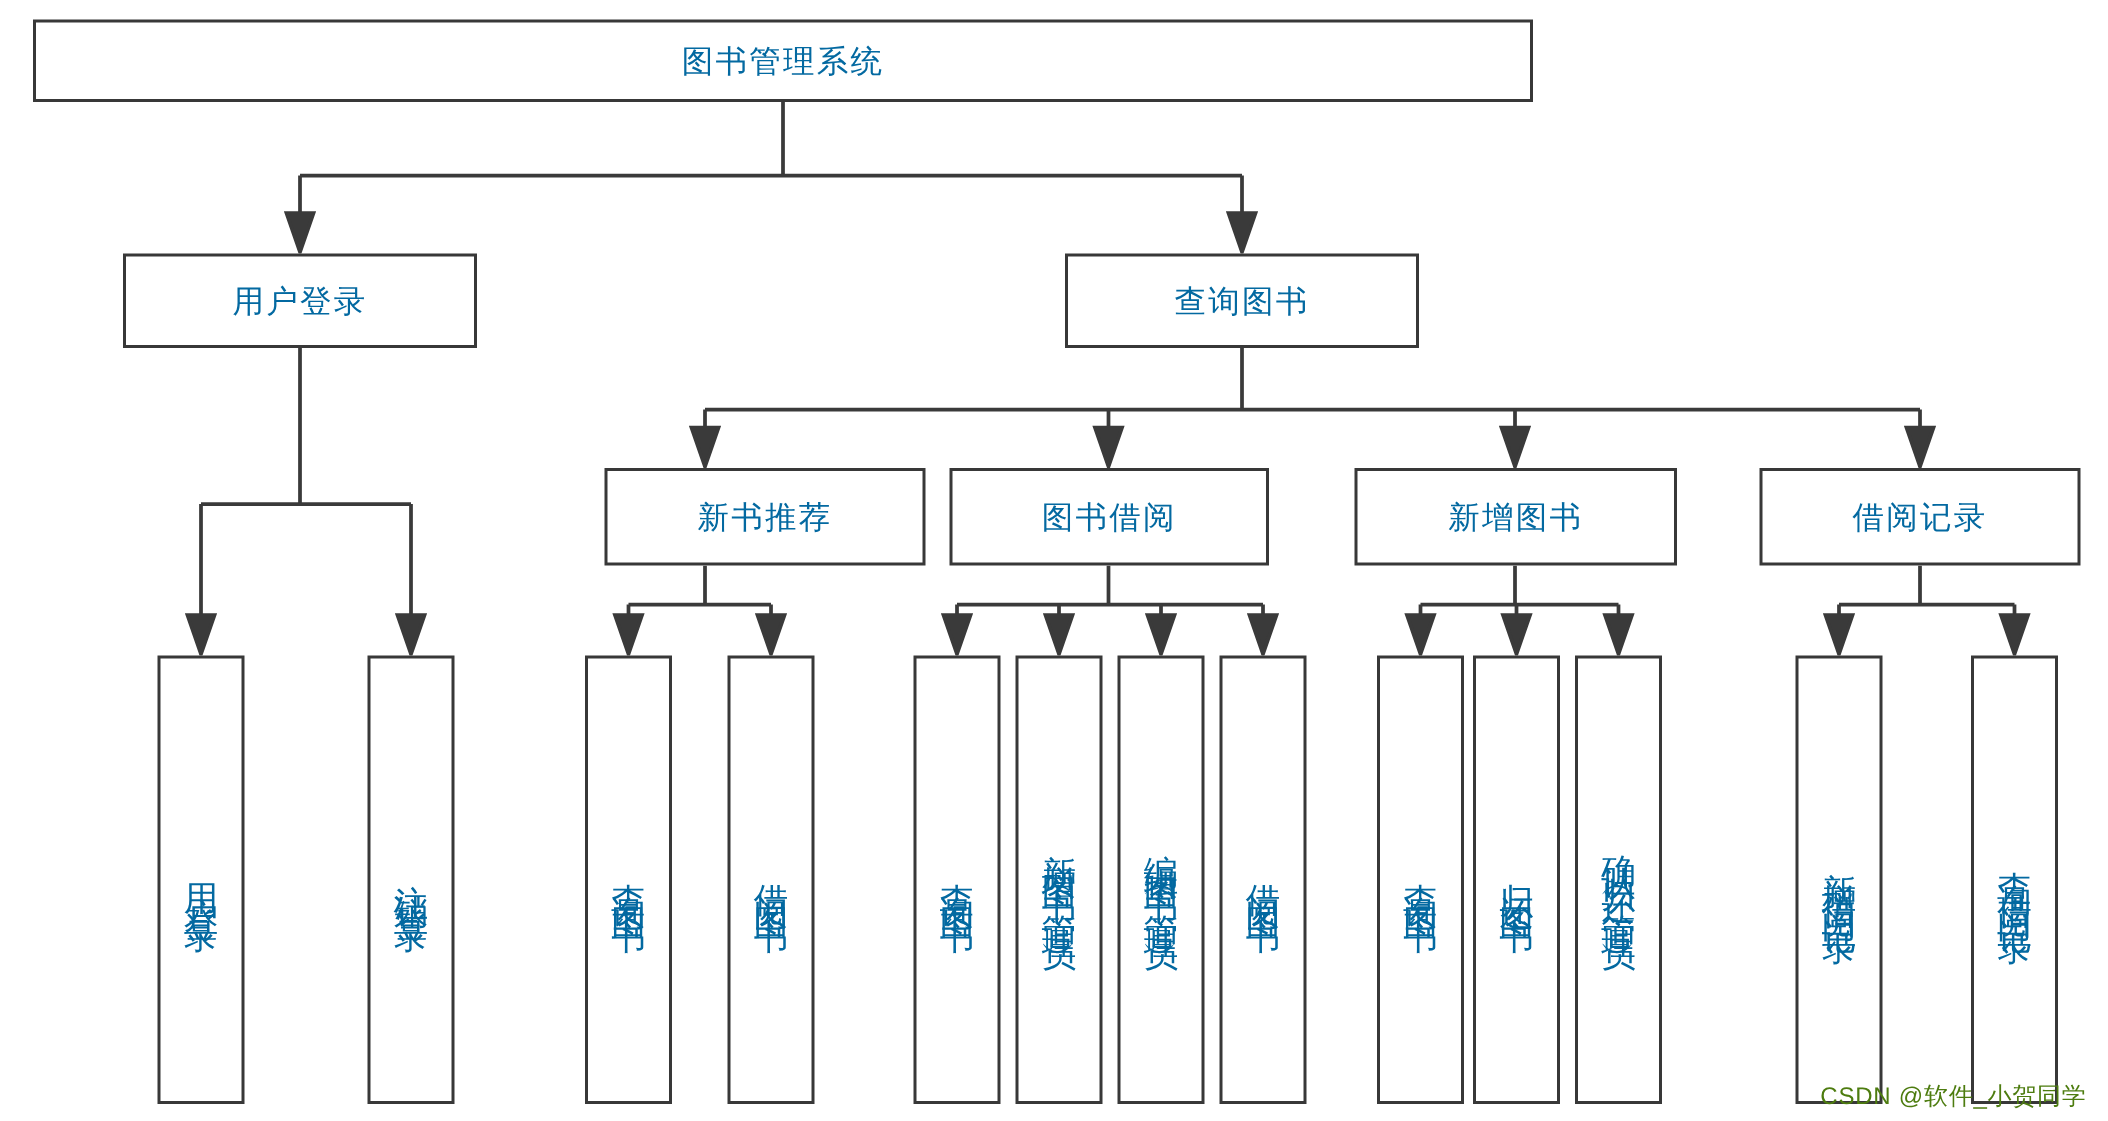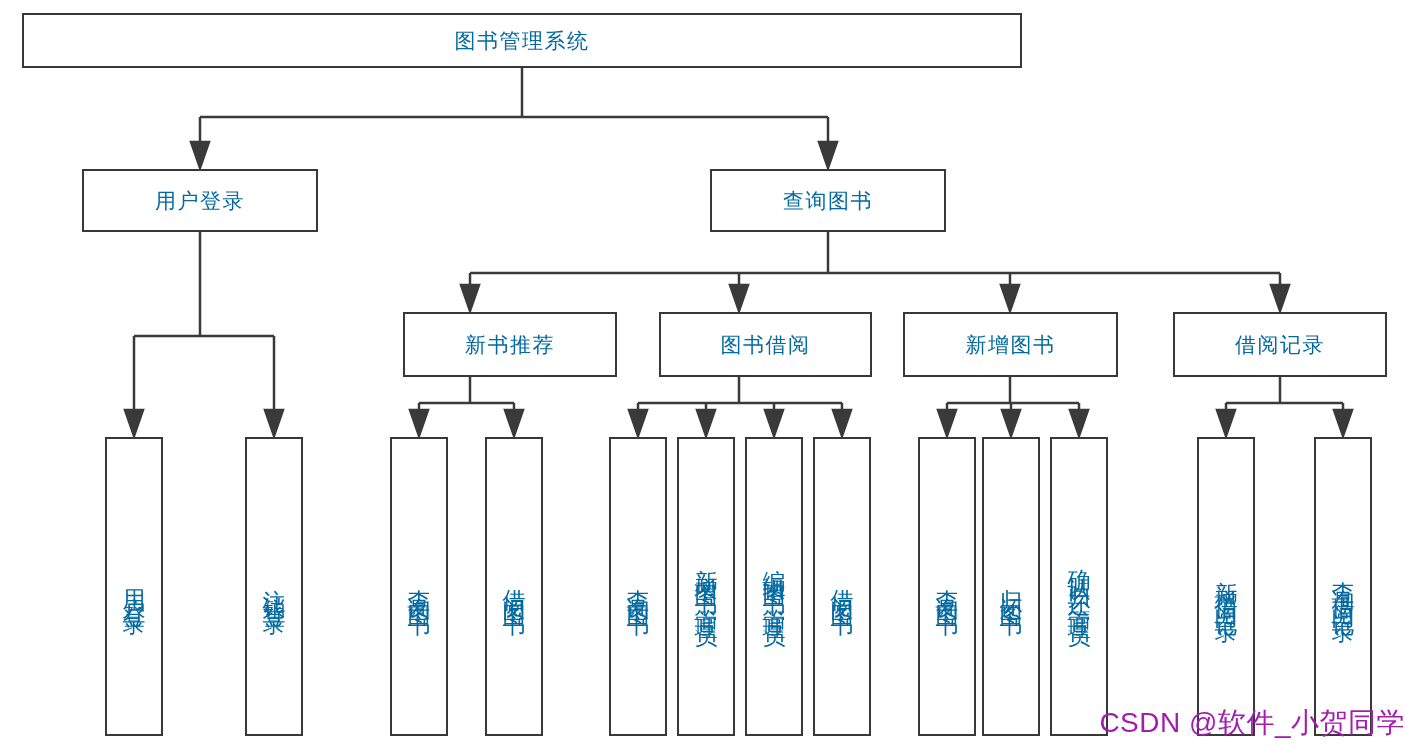--- a/index.html
+++ b/index.html
@@ -40,24 +40,24 @@
   .leaf .vlabel {
     writing-mode: vertical-lr;
     text-orientation: mixed;
     font-size: 23px;
     letter-spacing: 8px;
     line-height: 1;
     white-space: nowrap;
   }
   .watermark {
     position: absolute;
-    right: 0;
+    right: 14px;
     bottom: 5px;
-    font-size: 28px;
-    color: #a21caf;
+    font-size: 16px;
+    color: #4d7c0f;
     letter-spacing: 0.5px;
     white-space: nowrap;
     z-index: 3;
   }
 </style>
 </head>
 <body>
 
 <div class="stage">
 
@@ -131,21 +131,21 @@
   <div class="box" style="left:82px; top:169px; width:236px; height:63px;">
     <span class="hlabel">用户登录</span>
   </div>
   <div class="box" style="left:710px; top:169px; width:236px; height:63px;">
     <span class="hlabel">查询图书</span>
   </div>
 
   <div class="box" style="left:363px; top:312px; width:214px; height:65px;margin-left:40px;">
     <span class="hlabel">新书推荐</span>
   </div>
-  <div class="box" style="left:659px; top:312px; width:213px; height:65px;">
+  <div class="box" style="left:633px; top:312px; width:213px; height:65px;">
     <span class="hlabel">图书借阅</span>
   </div>
   <div class="box" style="left:903px; top:312px; width:215px; height:65px;">
     <span class="hlabel">新增图书</span>
   </div>
   <div class="box" style="left:1173px; top:312px; width:214px; height:65px;">
     <span class="hlabel">借阅记录</span>
   </div>
 
   <div class="box leaf" style="left:105px; top:437px; width:58px; height:299px;">

